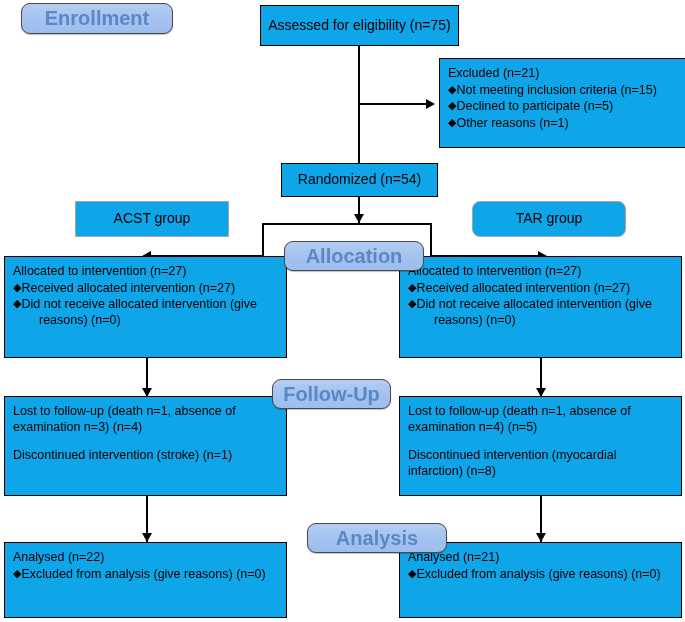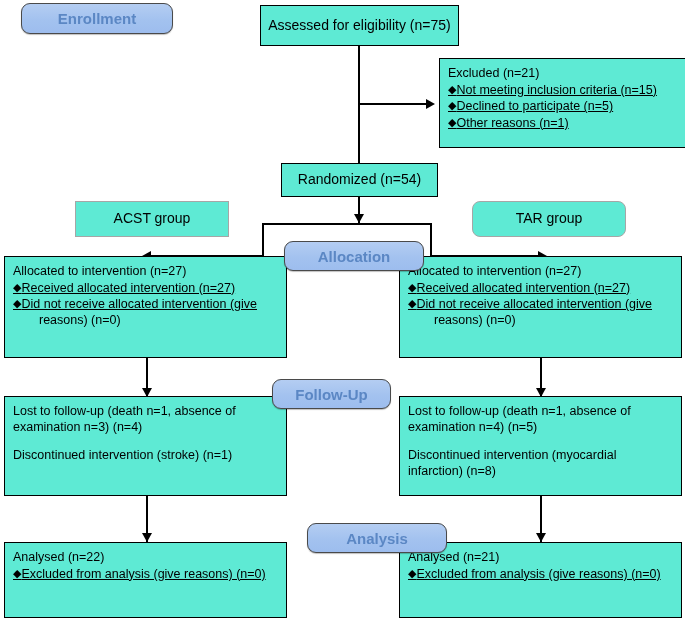--- a/index.html
+++ b/index.html
@@ -15,21 +15,21 @@
     position: relative;
     width: 685px;
     height: 622px;
     background: #ffffff;
     overflow: hidden;
   }
   .box {
     position: absolute;
     box-sizing: border-box;
     border: 1px solid #000000;
-    background: #5eead4;
+    background: #0ea5e9;
     font-size: 12.5px;
     line-height: 15.5px;
     color: #000000;
   }
   .box.thin {
     border: 1px solid #a6a6a6;
   }
   .box.center {
     display: flex;
     align-items: center;
@@ -37,42 +37,41 @@
     font-size: 14px;
   }
   .box .pad {
     padding: 7px 8px 6px 8px;
   }
   .bullet-line {
     display: block;
     padding-left: 9px;
     text-indent: -9px;
     white-space: normal;
-    text-decoration: underline;
   }
   .bullet-line .dot {
     font-size: 11px;
     vertical-align: 1px;
   }
   .plain-line {
     display: block;
   }
   .gap {
     display: block;
     height: 13px;
   }
   .badge {
     position: absolute;
     box-sizing: border-box;
     border: 1px solid #4a4a4a;
     border-radius: 9px;
     background: linear-gradient(180deg, #b4cdf2 0%, #a3c2ef 55%, #9dbdee 100%);
     background-color: #a8c8f0;
     color: #5b87c4;
-    font-size: 15px;
+    font-size: 20px;
     font-weight: bold;
     display: flex;
     align-items: center;
     justify-content: center;
     z-index: 5;
     box-shadow: 0 1px 1px rgba(0,0,0,0.25);
   }
   .vline {
     position: absolute;
     width: 2px;

